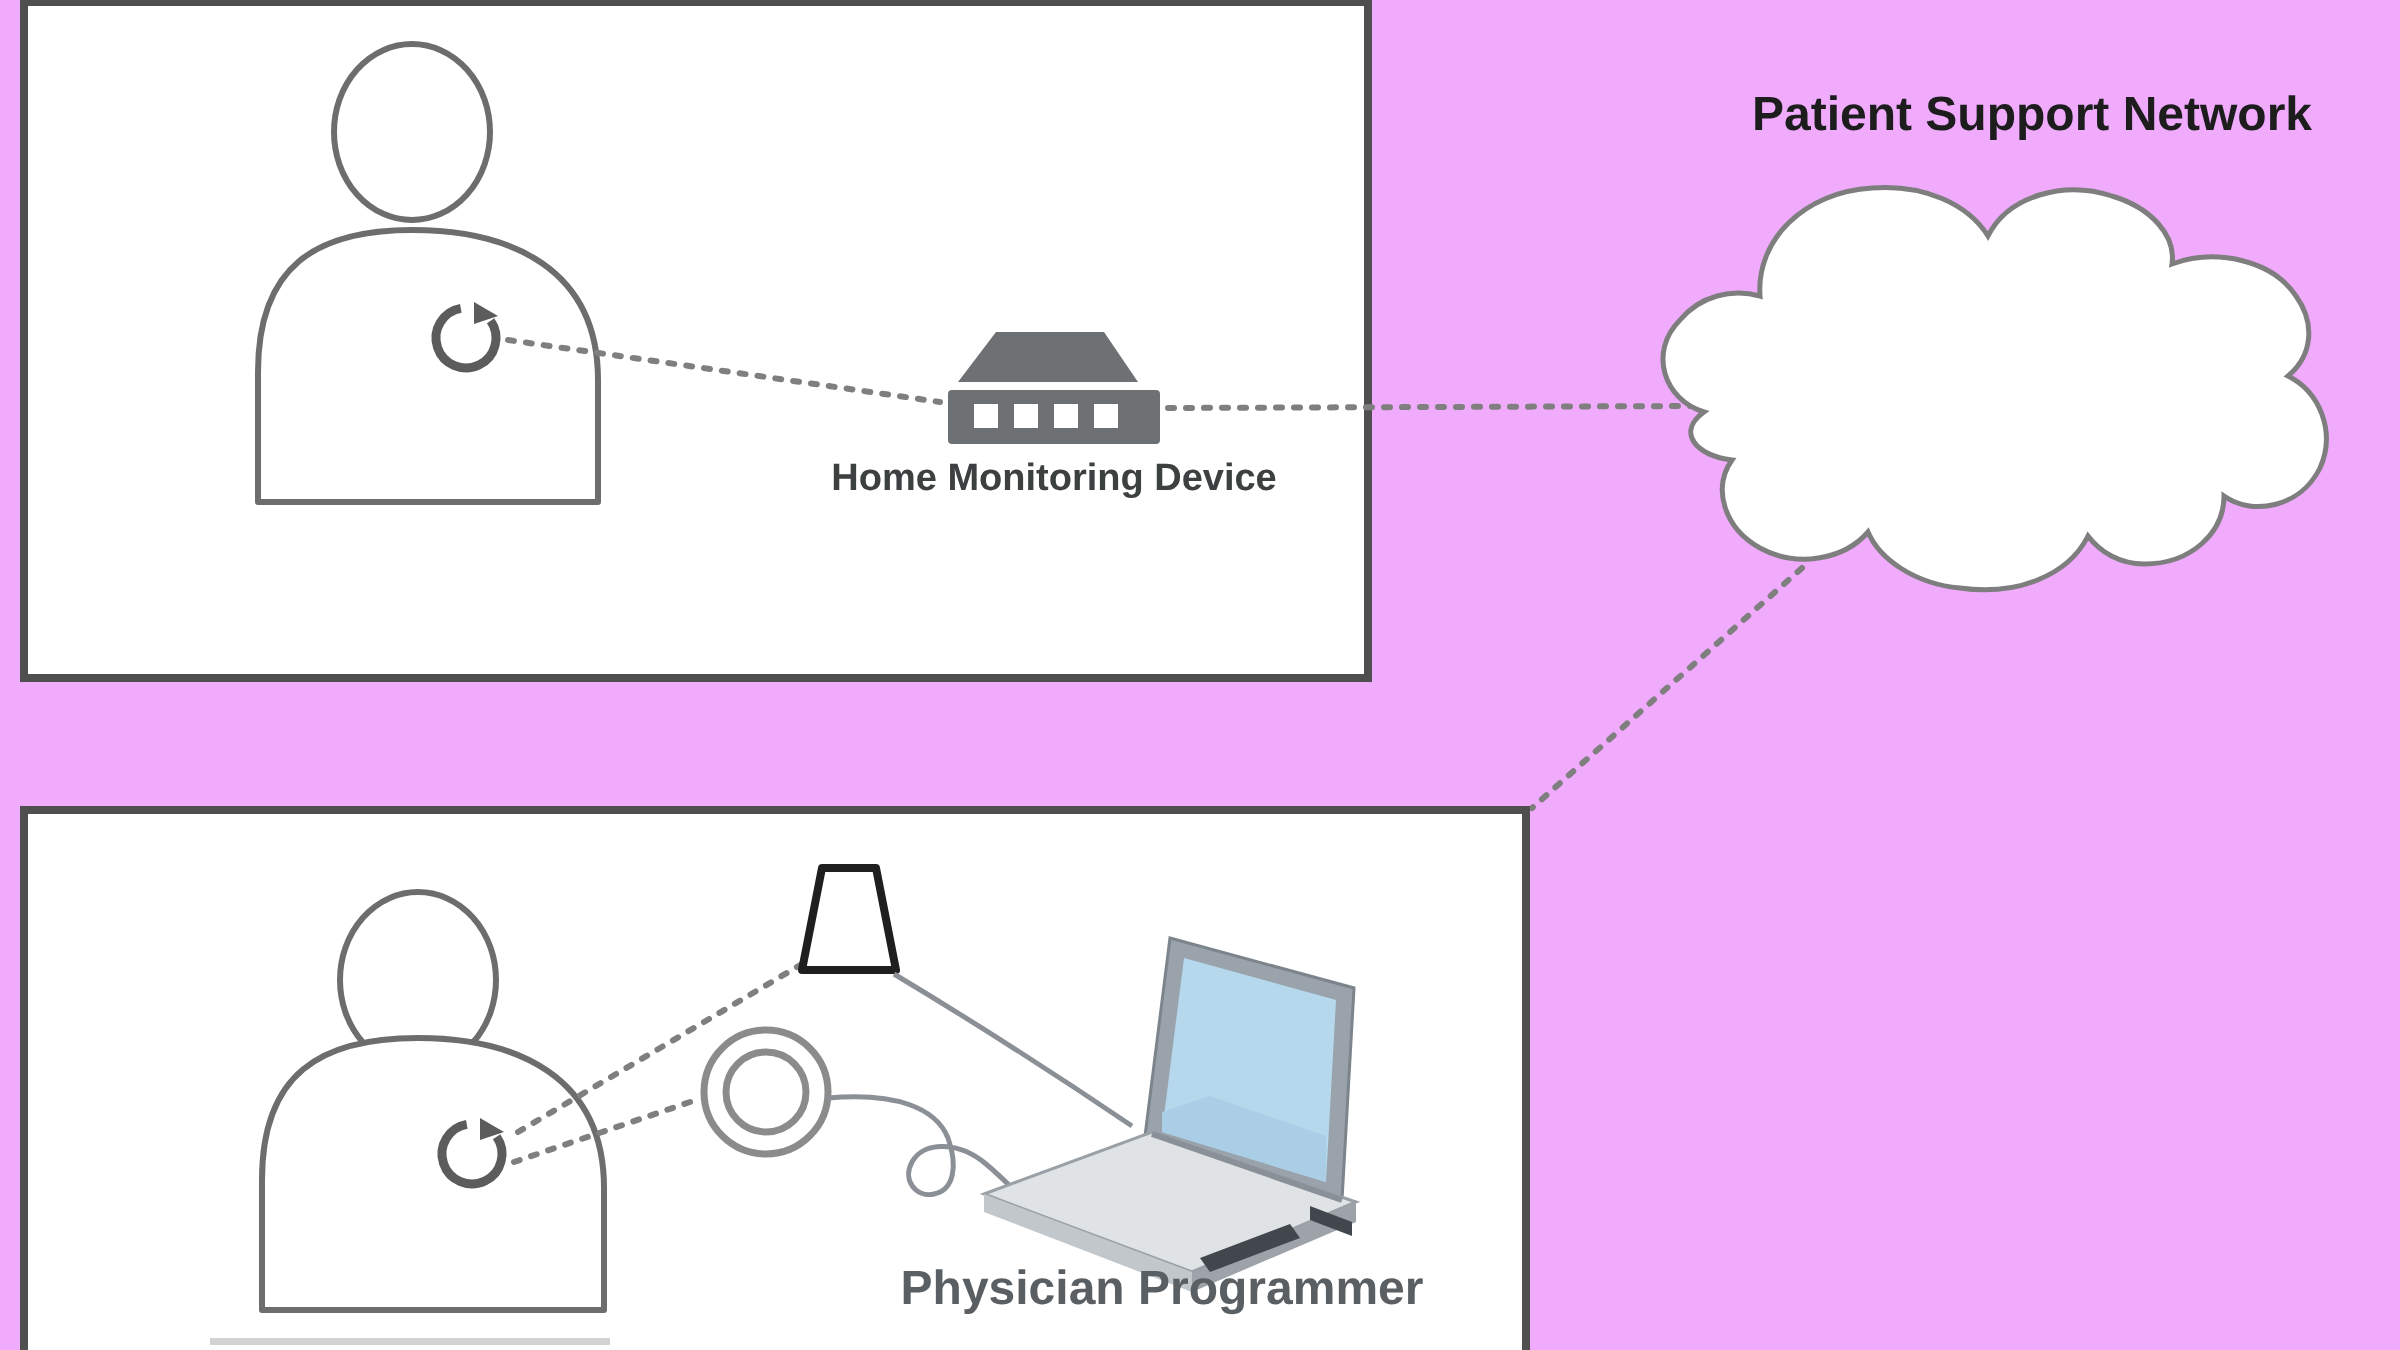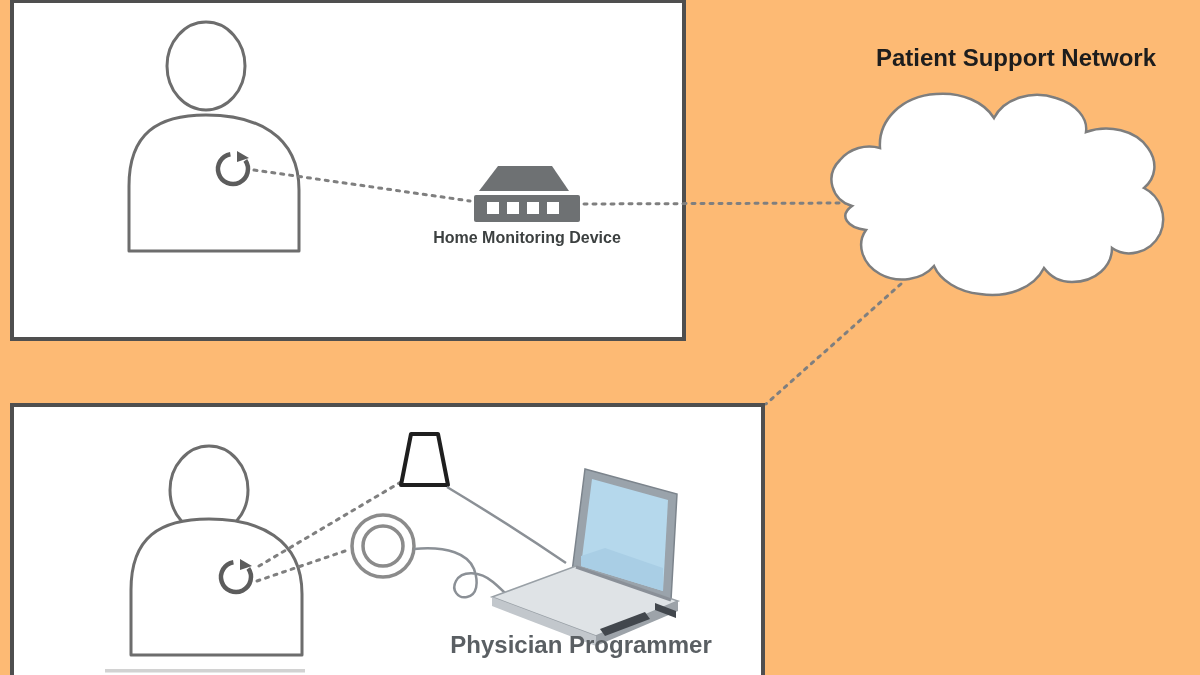--- a/index.html
+++ b/index.html
@@ -1,26 +1,26 @@
 <!DOCTYPE html>
 <html><head>
 <meta charset="utf-8">
 <style>
   html,body{margin:0;padding:0;background:#ffffff;}
   .stage{
-    position:relative;width:1200px;height:675px;background:#fdba74;
+    position:relative;width:1200px;height:675px;background:#f0abfc;
     overflow:hidden;font-family:"Liberation Sans",sans-serif;
   }
   .stage svg{position:absolute;left:0;top:0;}
   .dlabel{
     position:absolute;transform:translateX(-50%);white-space:nowrap;
     font-family:"Liberation Sans",sans-serif;
   }
   .lbl-network{left:1016px;top:44px;font-size:24px;font-weight:700;color:#1d1d1d;}
-  .lbl-monitor{left:527px;top:229px;font-size:16px;font-weight:700;color:#3c4040;}
+  .lbl-monitor{left:527px;top:229px;font-size:19px;font-weight:700;color:#3c4040;}
   .lbl-programmer{left:581px;top:631px;font-size:24px;font-weight:700;color:#5a5f63;}
 </style>
 </head>
 <body>
 
 <div class="stage">
 
   <svg width="1200" height="675" viewBox="0 0 1200 675">
 
     <rect x="12" y="1" width="672" height="338" fill="#ffffff" stroke="#4f4f4f" stroke-width="4"></rect>

